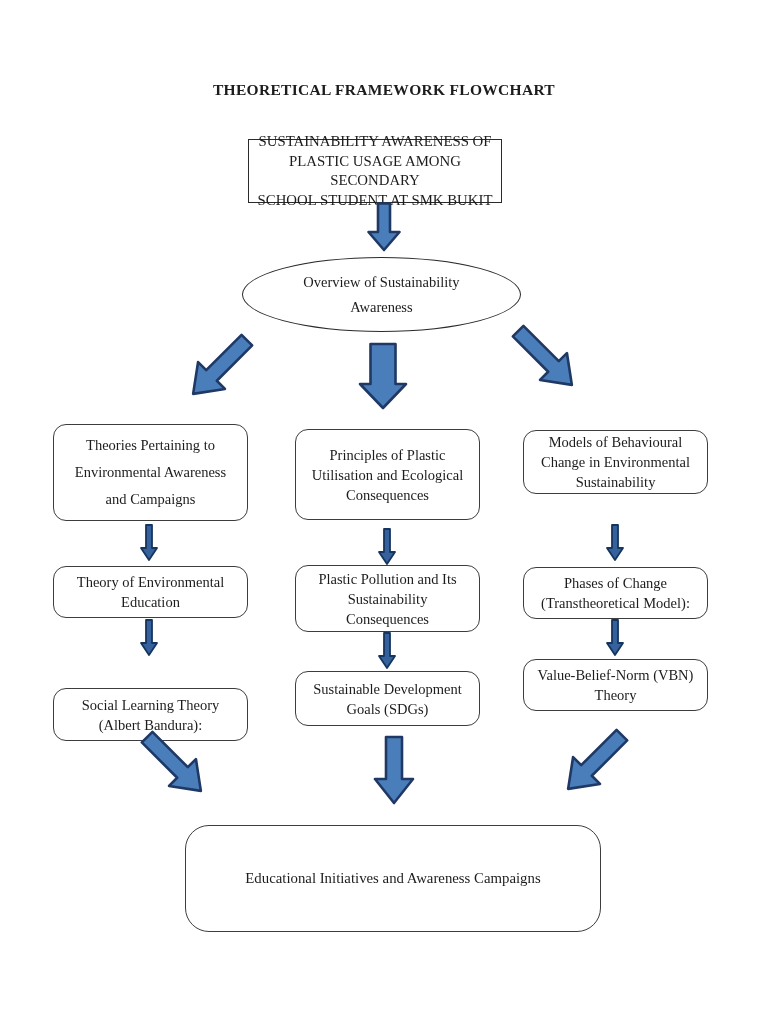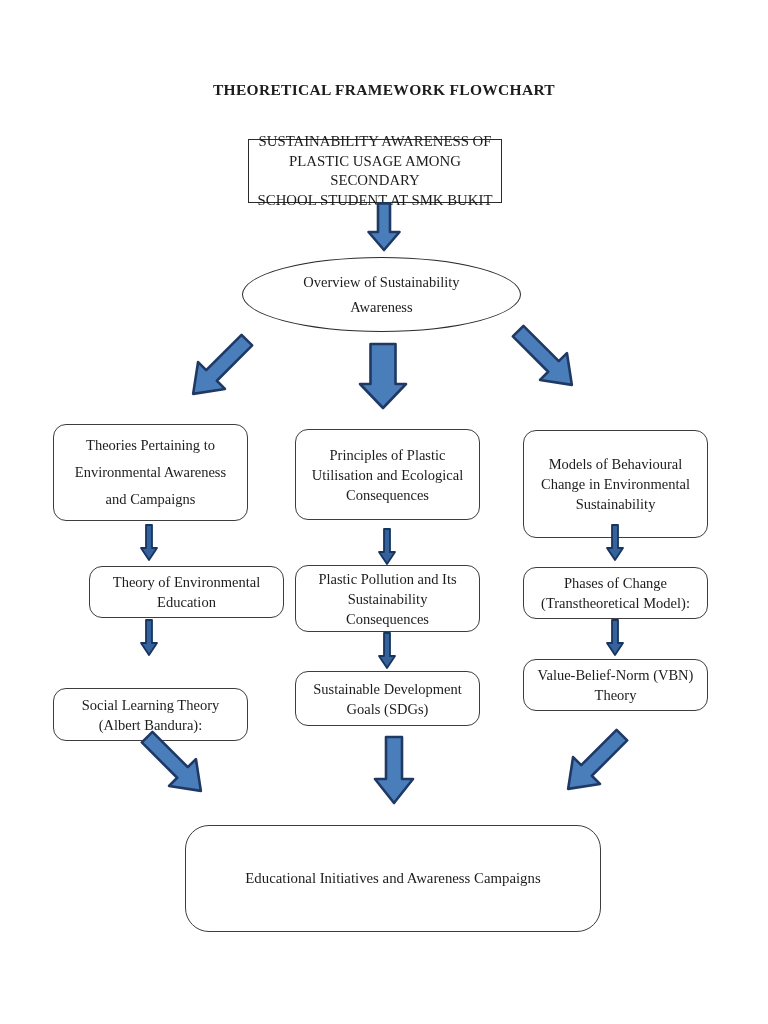--- a/index.html
+++ b/index.html
@@ -20,23 +20,23 @@
   .rect   { border:1.2px solid #2b2b2b; }
   .round  { border:1.2px solid #3d3d3d; border-radius:13px; }
   .ellipse{ border:1.2px solid #2b2b2b; border-radius:50%; }
   .biground { border:1.2px solid #3d3d3d; border-radius:24px; }
 
   #top-box { left:237px; top:139px; width:254px; height:64px; line-height:19.5px; font-size:14.8px;margin-left:11px; }
   #ellipse { left:242px; top:257px; width:279px; height:75px; line-height:25px; }
 
   #b1 { left:53px;  top:424px; width:195px; height:97px; line-height:27px; }
   #b2 { left:295px; top:429px; width:185px; height:91px; line-height:20px; }
-  #b3 { left:523px; top:430px; width:185px; height:108px; line-height:20px; }
+  #b3 { left:523px; top:430px; width:185px; height:64px; line-height:20px; }
 
-  #c1 { left:53px;  top:566px; width:195px; height:52px; line-height:20px;margin-left:36px; }
+  #c1 { left:53px;  top:566px; width:195px; height:52px; line-height:20px; }
   #c2 { left:295px; top:565px; width:185px; height:67px; line-height:20px; }
   #c3 { left:523px; top:567px; width:185px; height:52px; line-height:20px; }
 
   #d1 { left:53px;  top:660px; width:195px; height:53px; line-height:20px;margin-top:28px; }
   #d2 { left:295px; top:671px; width:185px; height:55px; line-height:20px;text-align:right; }
   #d3 { left:523px; top:659px; width:185px; height:52px; line-height:20px; }
 
   #outcome { left:185px; top:825px; width:416px; height:107px; font-size:14.8px; }
 
   .arrow { position:absolute; overflow:visible; }

